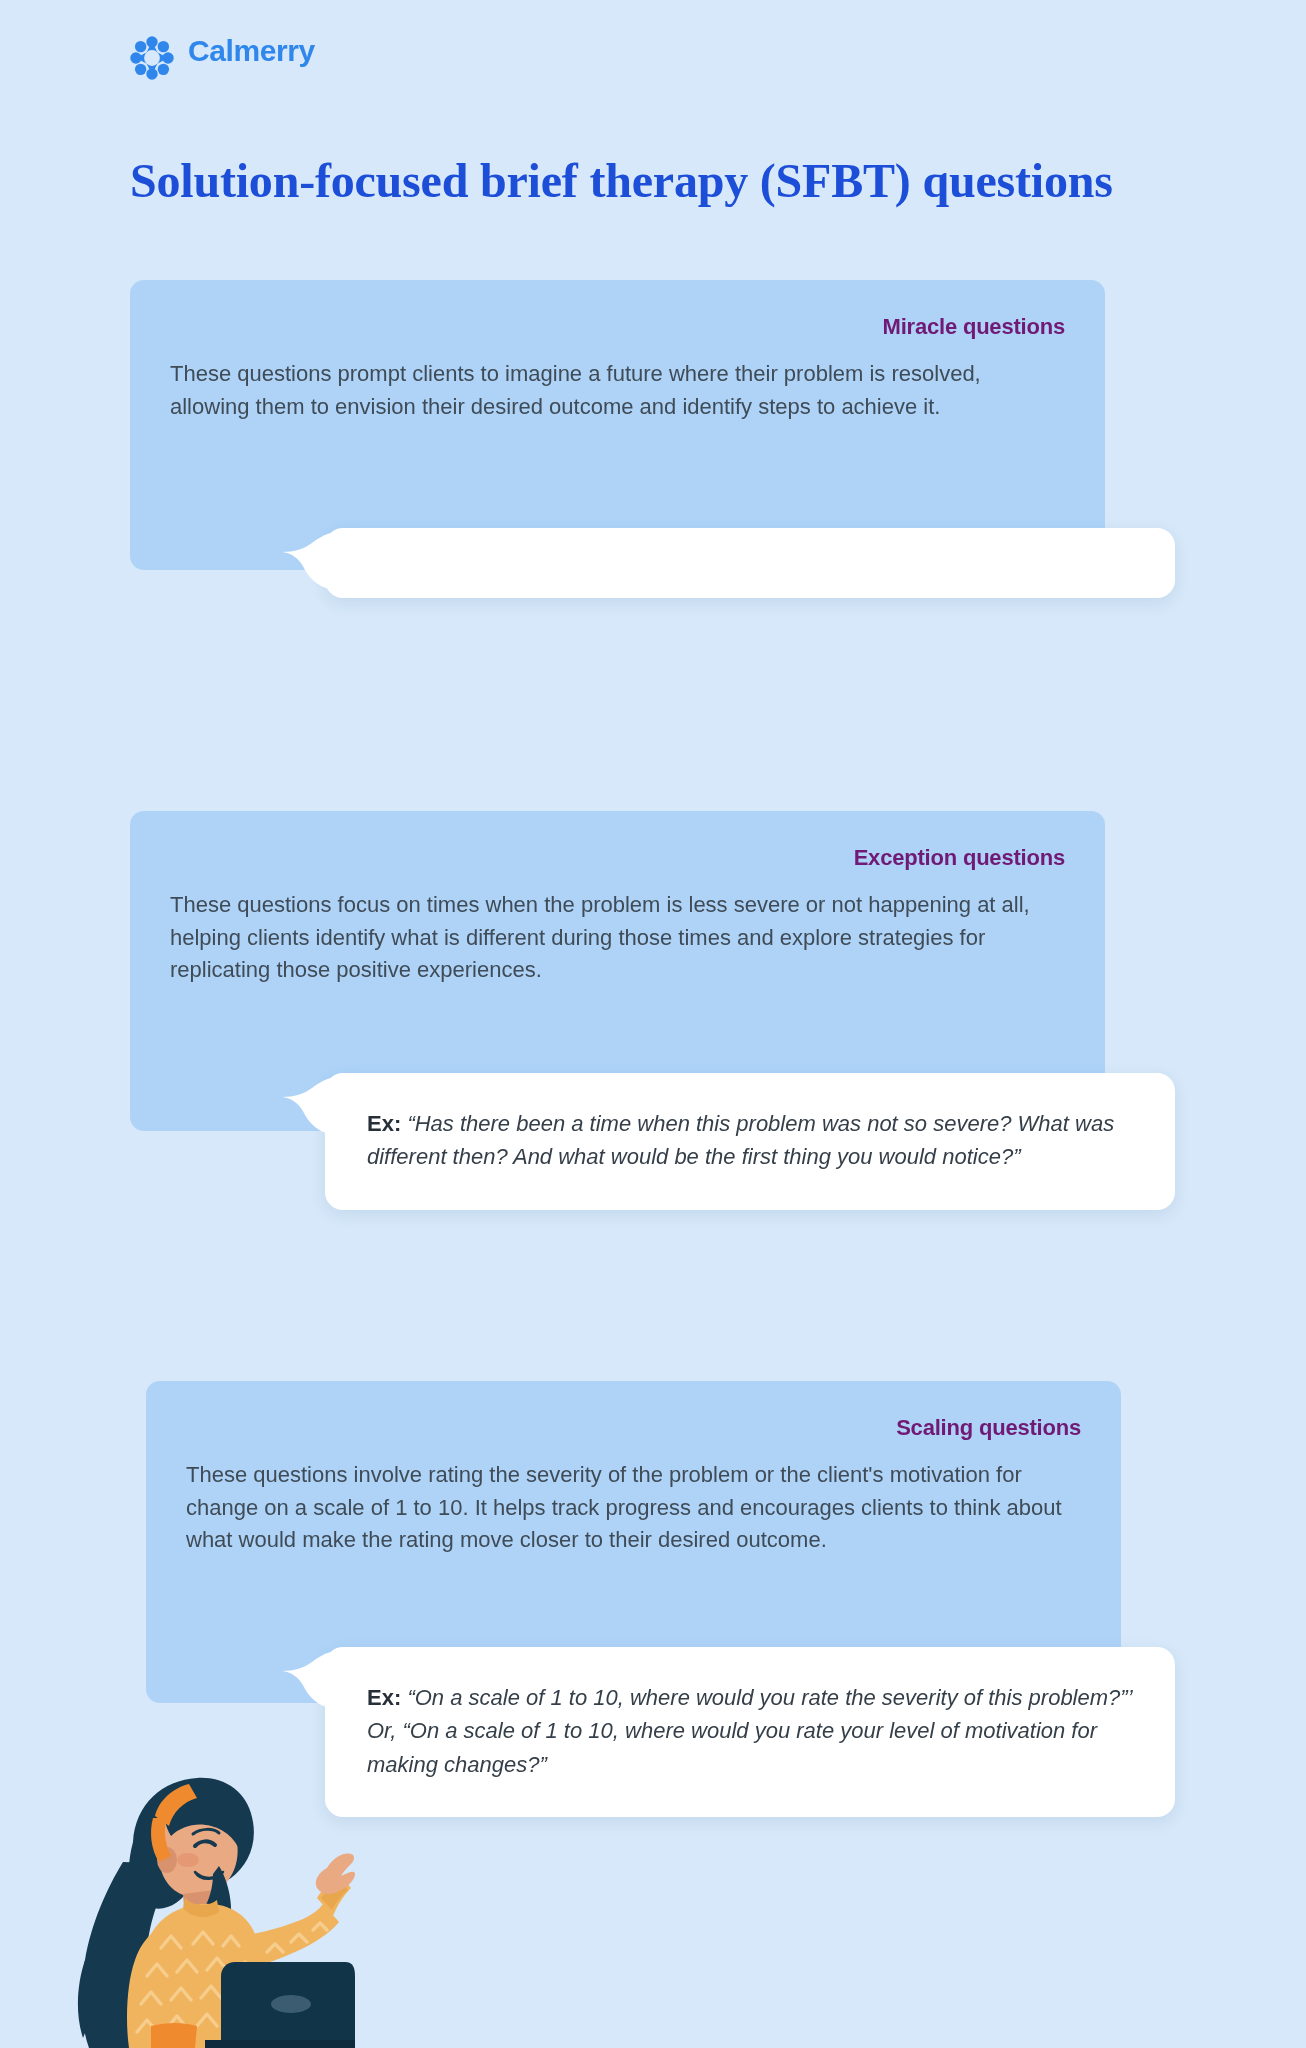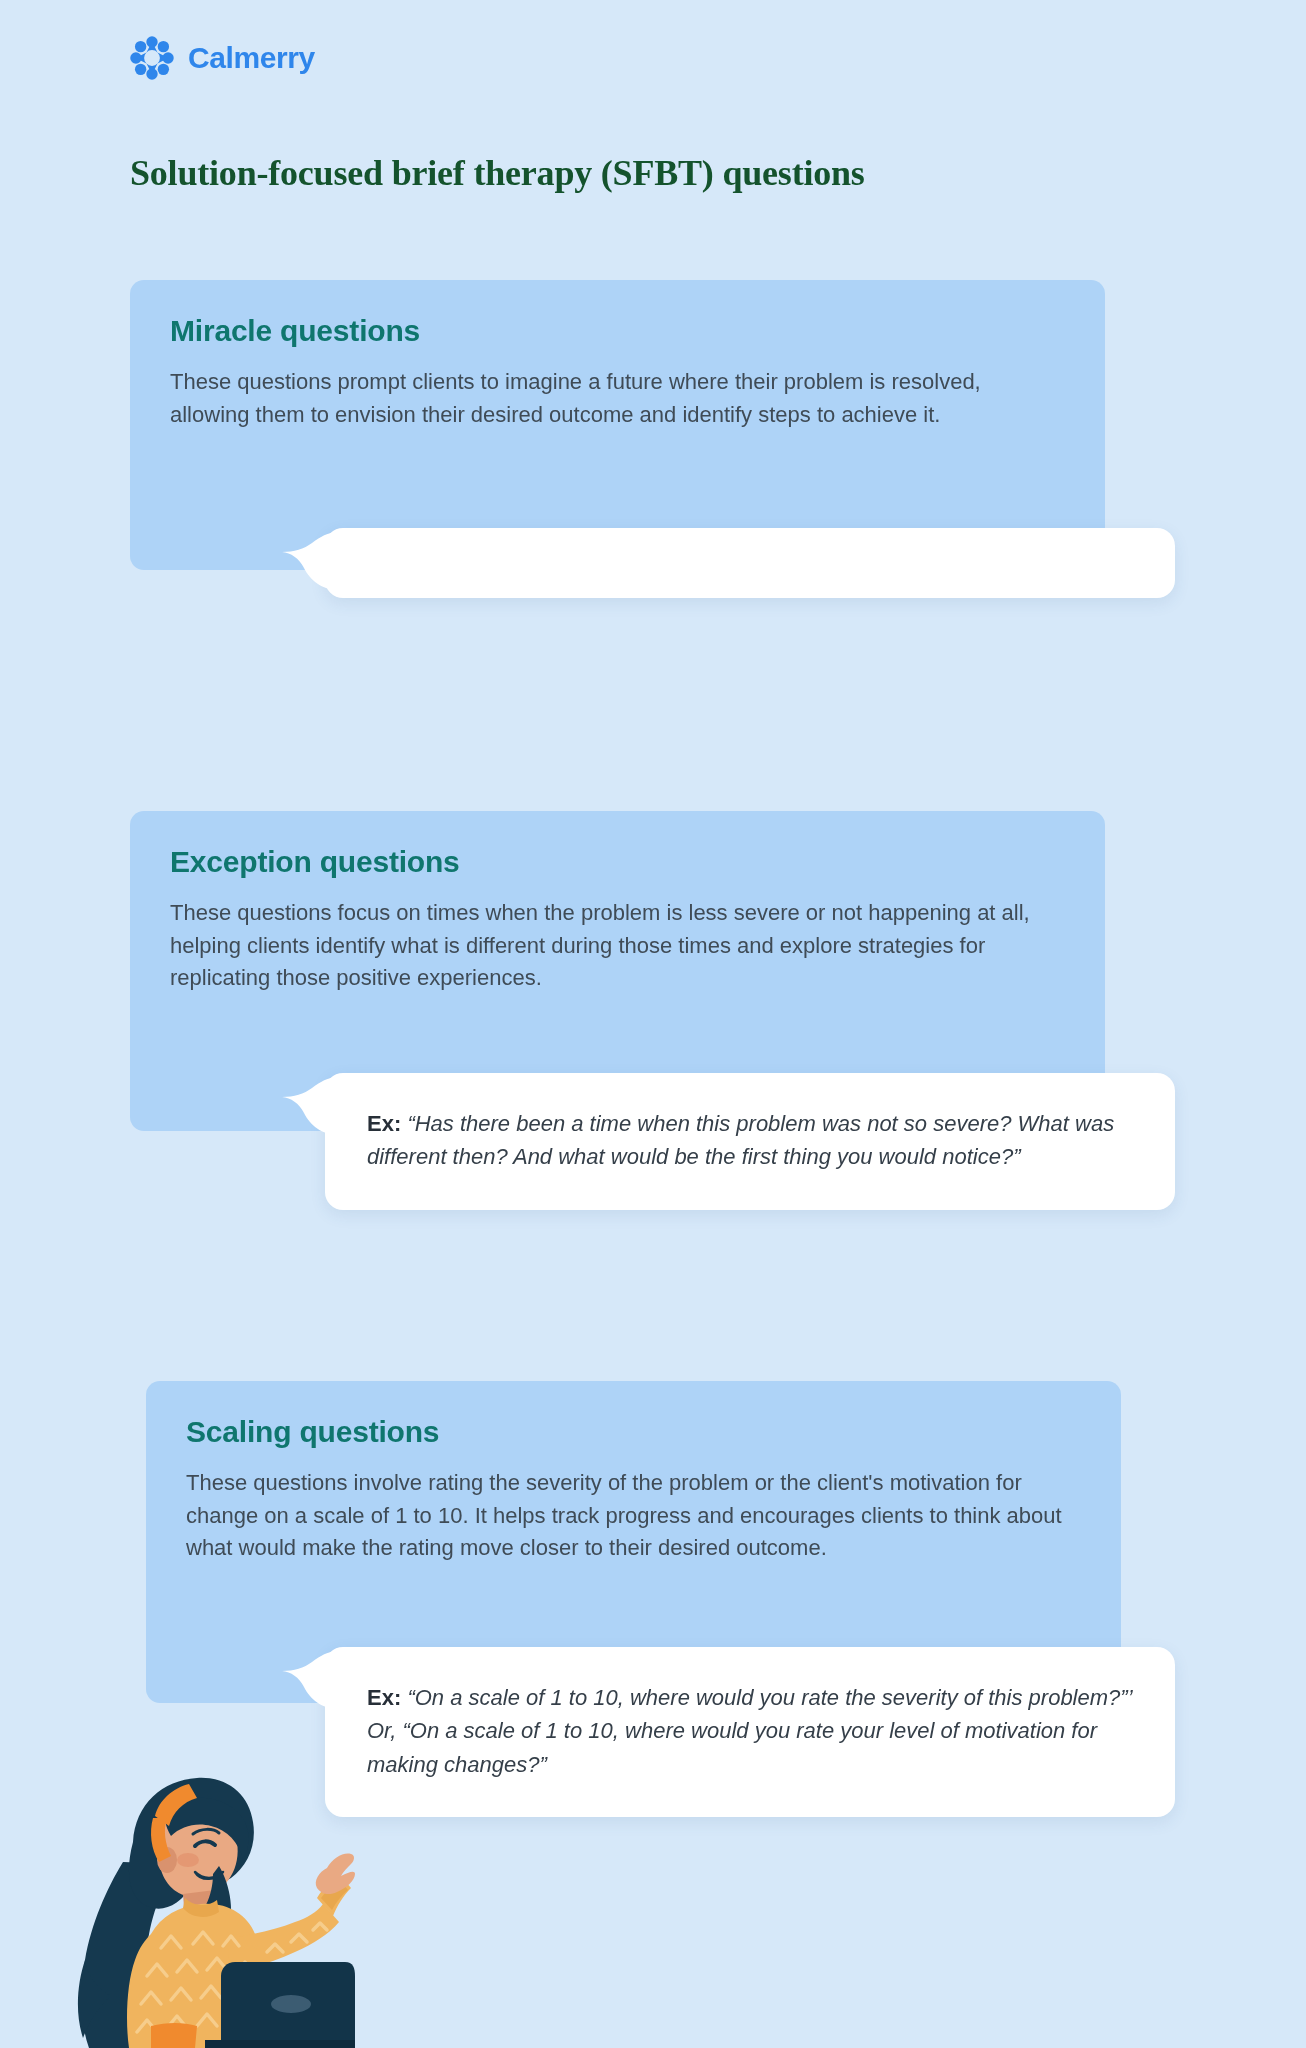--- a/index.html
+++ b/index.html
@@ -16,41 +16,41 @@
     position: relative;
     overflow: hidden;
   }
 
   
   .brand {
     position: absolute;
     left: 130px;
     top: 36px;
     display: flex;
-    align-items: center;
+    align-items: flex-start;
     gap: 14px;
   }
   .brand-mark { width: 44px; height: 44px; display: block; }
   .brand-name {
     font-size: 30px;
     font-weight: 700;
     color: #2f86eb;
     letter-spacing: -0.4px;
     line-height: 1;
   }
 
   .page-title {
     position: absolute;
     left: 130px;
     top: 152px;
     font-family: "Liberation Serif", serif;
     font-weight: 700;
-    font-size: 36px;
+    font-size: 48px;
     line-height: 1.2;
-    color: #14532d;
+    color: #1d4ed8;
     letter-spacing: -0.2px;
   }
 
   
   .sections {
     position: absolute;
     left: 0;
     top: 280px;
     width: 1306px;
   }
@@ -65,25 +65,26 @@
     width: 975px;
     background: #aed3f7;
     border-radius: 14px;
     padding: 34px 40px 40px 40px;
   }
   .s1 .info-card { top: 0; height: 290px; }
   .s2 .info-card { top: 16px; height: 320px; }
   .s3 .info-card { top: 16px; height: 322px; margin-left: 16px; }
 
   .card-title {
-    font-size: 30px;
-    font-weight: 700;
-    color: #0f766e;
+    font-size: 22px;
+    font-weight: 700;
+    color: #701a75;
     margin-bottom: 18px;
     letter-spacing: -0.2px;
+    text-align: right;
   }
   .card-body {
     font-size: 22px;
     line-height: 1.48;
     color: #3f4b56;
     max-width: 910px;
   }
 
   
   .example-bubble {

